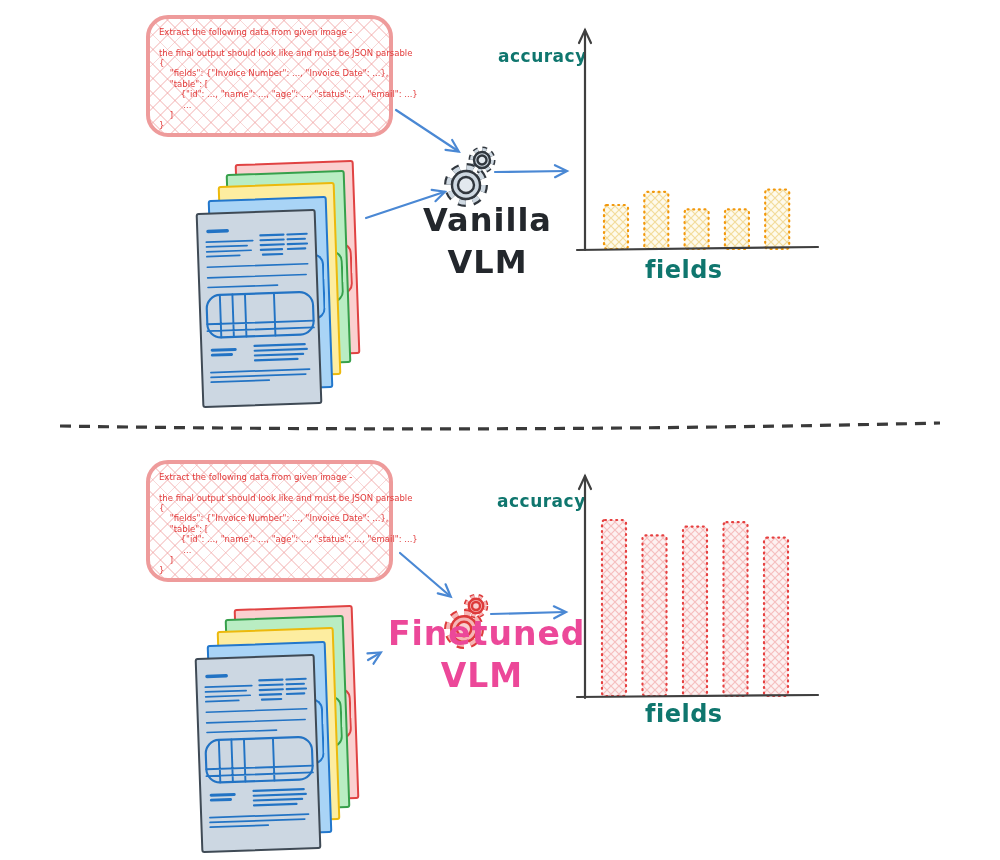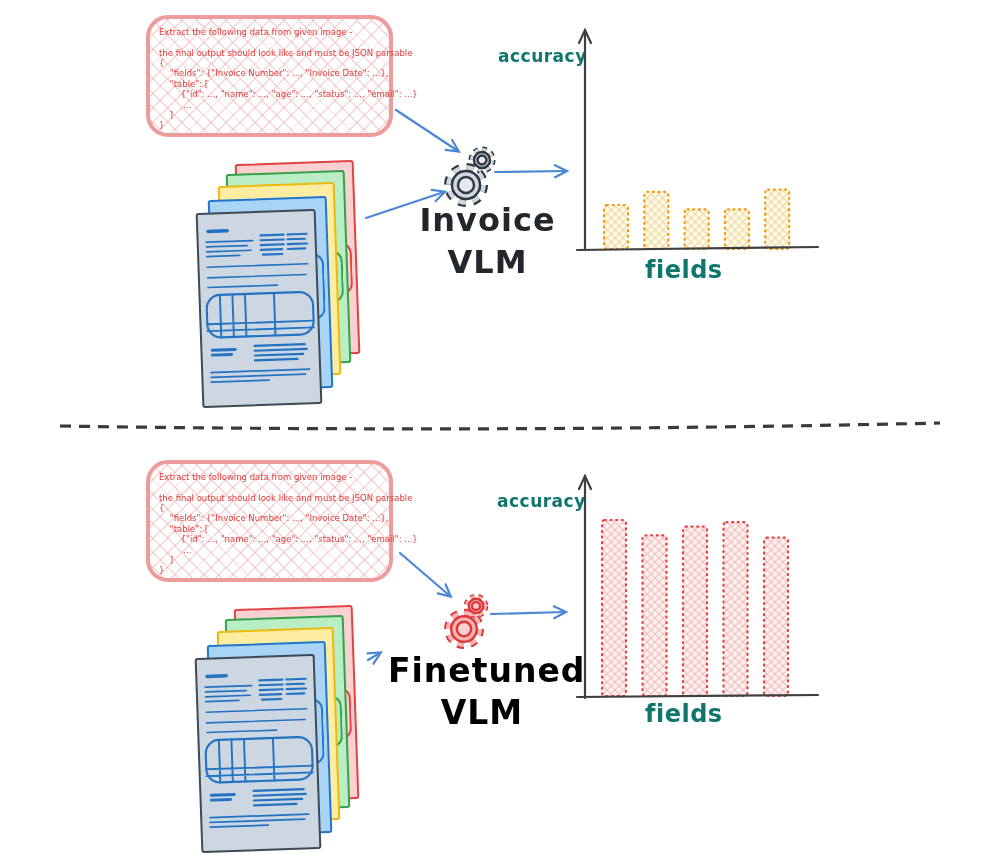--- a/index.html
+++ b/index.html
@@ -50,21 +50,21 @@
   .teeth-light-r{fill:none;stroke:#f6b6b6;stroke-width:4;stroke-dasharray:6.3 6.2;}
   .body-r{fill:#f6b6b6;stroke:#dd3b3b;stroke-width:2.4;}
   .hole-r{fill:#f9cfcf;stroke:#dd3b3b;stroke-width:2.4;}
   .steeth-dark-r {fill:none;stroke:#dd3b3b;stroke-width:5.5;stroke-dasharray:3.9 3.9;}
   .steeth-light-r{fill:none;stroke:#f6b6b6;stroke-width:2.6;stroke-dasharray:3.9 3.9;}
 
   
   .model-label{position:absolute;text-align:center;font-weight:600;letter-spacing:1px;}
   .model-label div{line-height:42px;}
   .label-vanilla{left:415px;top:199px;width:145px;font-size:32px;color:#23272c;}
-  .label-finetuned{left:388px;top:650px;width:188px;font-size:33px;color:#000000;font-weight:700;}
+  .label-finetuned{left:388px;top:613px;width:188px;font-size:33px;color:#ec4899;font-weight:700;}
 
   
   svg.chart{position:absolute;overflow:visible;}
   .axis{stroke:#3f3f3f;stroke-width:2.2;fill:none;stroke-linecap:round;}
   .chart-yellow .bars rect{fill:url(#hatchY);stroke:#f2980b;stroke-width:2.2;
       stroke-dasharray:1 4.6;stroke-linecap:round;}
   .chart-pink .bars rect{fill:url(#hatchP);stroke:#e64040;stroke-width:2.2;
       stroke-dasharray:1 4.6;stroke-linecap:round;}
   .axis-label{position:absolute;color:#0f766e;font-weight:600;}
   .ylab{font-size:17px;letter-spacing:.5px;}
@@ -140,21 +140,21 @@
       </g>
       <g transform="translate(32,45)">
         <circle class="teeth-dark-b" r="17.5"></circle>
           <circle class="teeth-light-b" r="17.5"></circle>
         <circle class="body-b" r="14"></circle>
           <circle class="hole-b" r="8"></circle>
       </g>
     </svg>
 
     <div class="model-label label-vanilla">
-      <div>Invoice</div>
+      <div>Vanilla</div>
       <div>VLM</div>
     </div>
 
     <div class="axis-label ylab" style="left:498px;top:46px;">accuracy</div>
     <svg class="chart chart-yellow" style="left:563px;top:18px;" width="280" height="250">
       <defs>
         <pattern id="hatchY" width="8" height="8" patternUnits="userSpaceOnUse">
           <rect width="8" height="8" fill="#fefaec"></rect>
           <path d="M0 0 L8 8 M8 0 L0 8" stroke="#f3dc9b" stroke-width="1.2"></path>
         </pattern>

